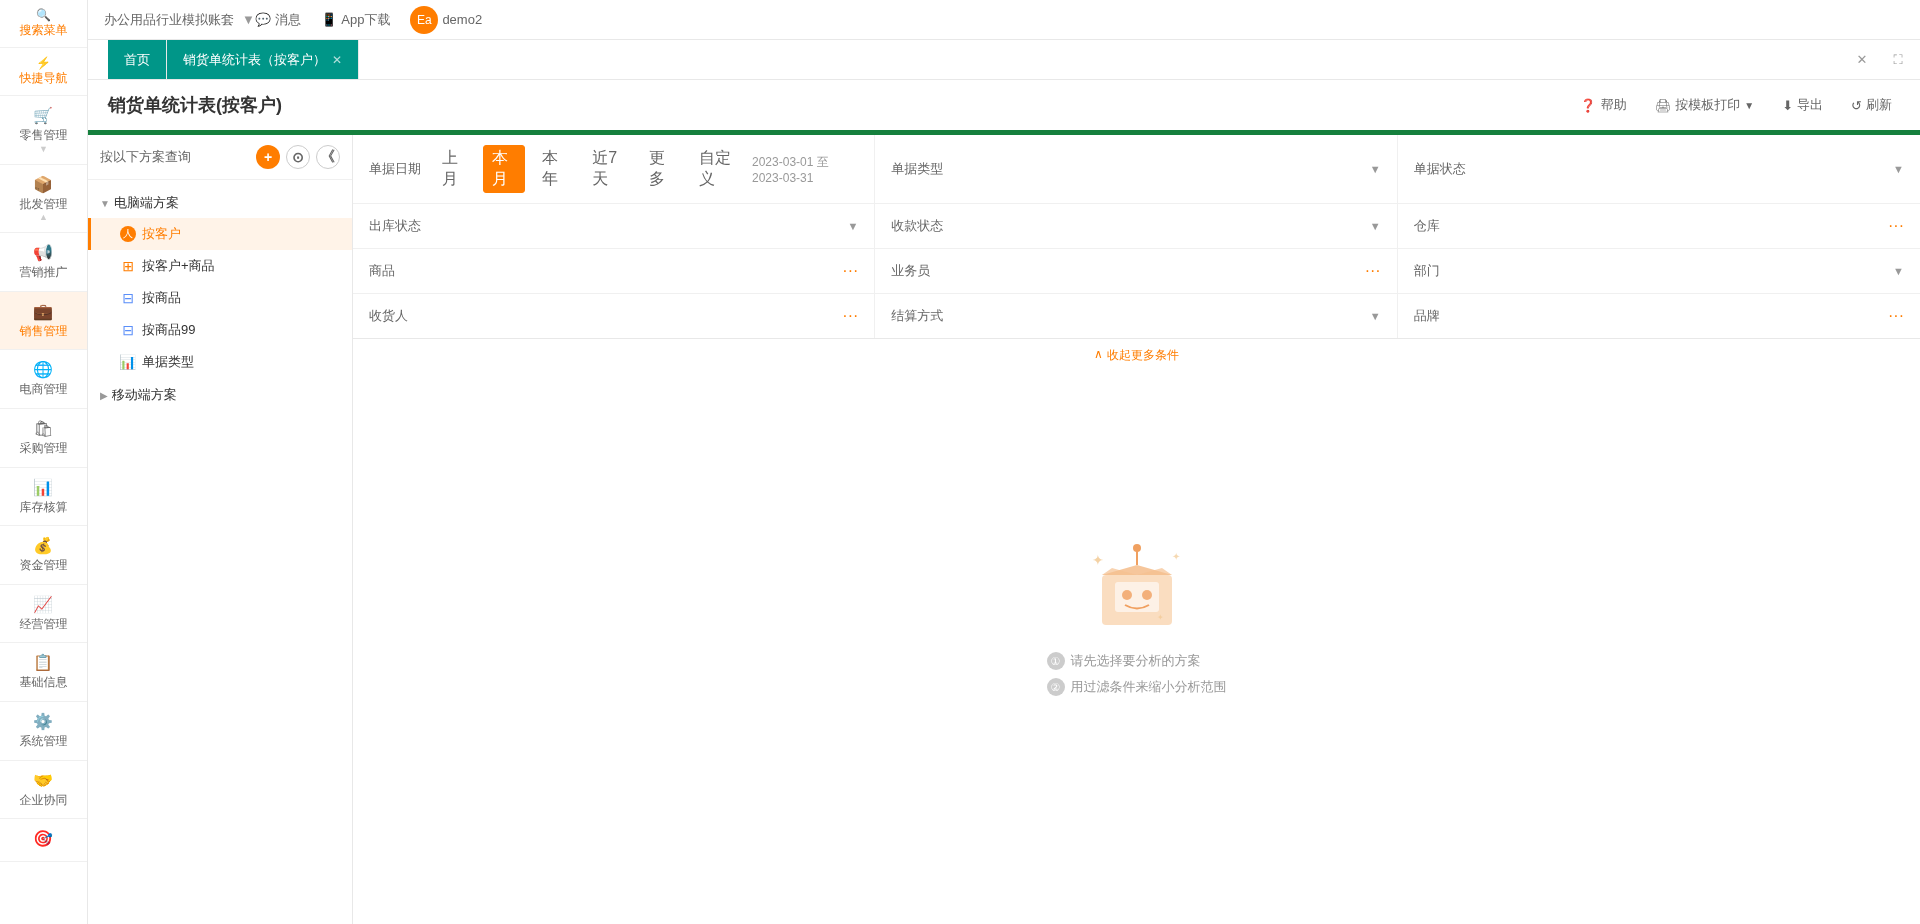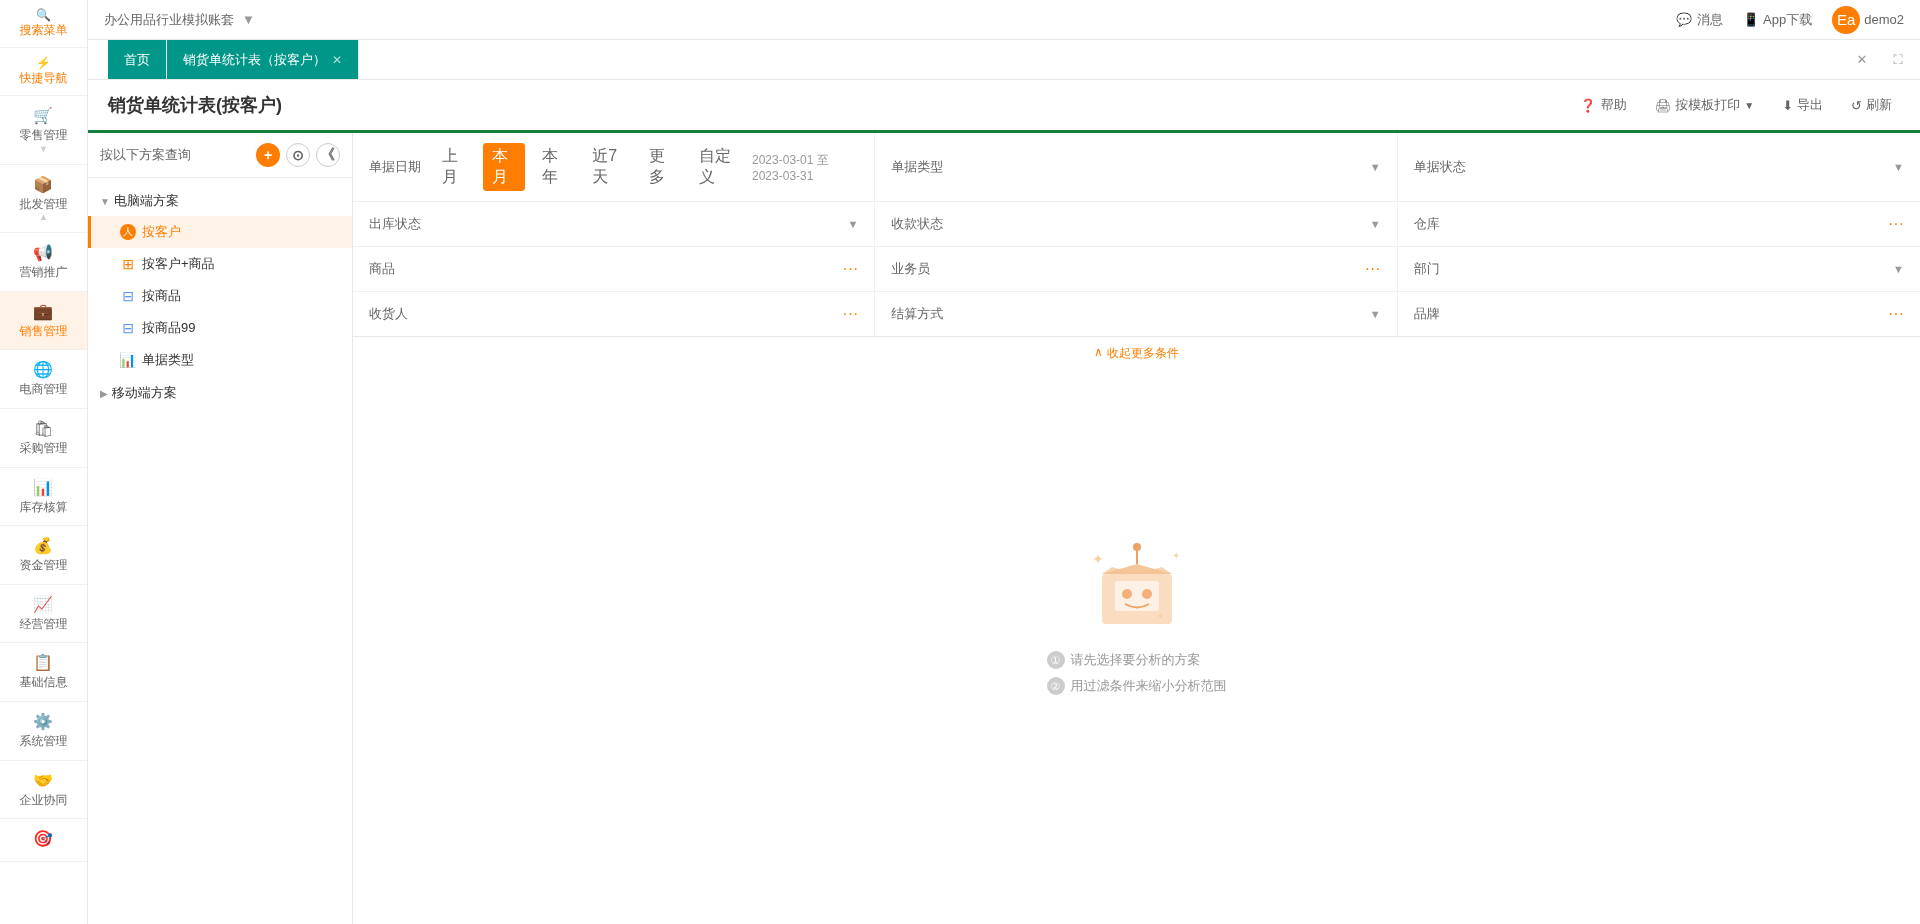--- a/index.html
+++ b/index.html
@@ -80,21 +80,20 @@
       height: 924px;
       overflow: hidden;
     }
 
     
     .top-header {
       background: #fff;
       border-bottom: 1px solid #e8e8e8;
       display: flex;
       align-items: center;
-      justify-content: space-between;
       padding: 0 16px;
       height: 40px;
       flex-shrink: 0;
     }
     .header-left {
       display: flex;
       align-items: center;
       gap: 8px;
     }
     .header-breadcrumb {
@@ -120,21 +119,21 @@
     }
     .avatar {
       width: 28px;
       height: 28px;
       border-radius: 50%;
       background: #ff7d00;
       display: flex;
       align-items: center;
       justify-content: center;
       color: #fff;
-      font-size: 15px;
+      font-size: 12px;
       overflow: hidden;
     }
 
     
     .tab-bar {
       background: #fff;
       border-bottom: 1px solid #e8e8e8;
       display: flex;
       align-items: center;
       height: 40px;
@@ -189,21 +188,21 @@
       flex-direction: column;
     }
 
     
     .page-header {
       background: #fff;
       padding: 12px 20px;
       display: flex;
       align-items: center;
       justify-content: space-between;
-      border-bottom: 3px solid #15803d;
+      border-bottom: 5px solid #15803d;
     }
     .page-title {
       font-size: 18px;
       font-weight: bold;
       color: #333;
     }
     .page-header-actions {
       display: flex;
       align-items: center;
       gap: 12px;

